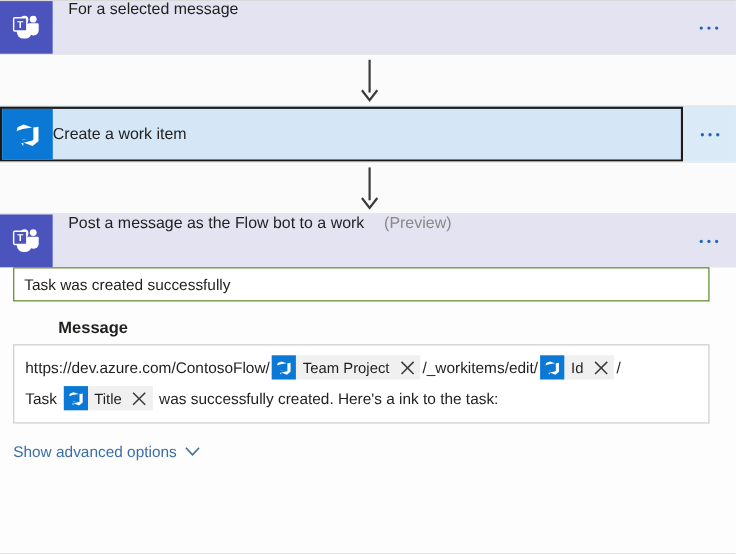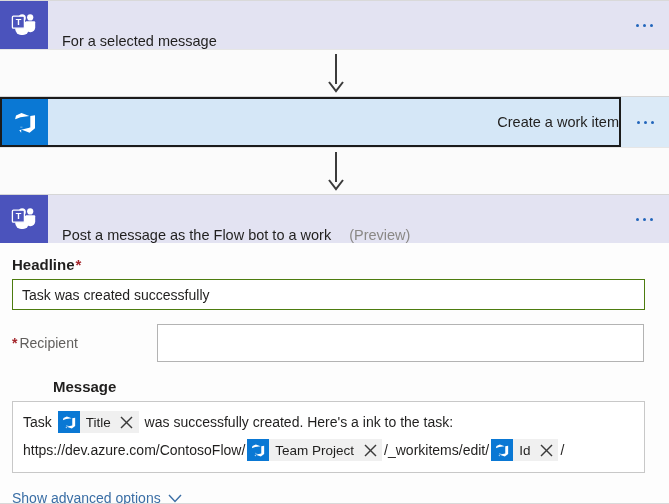--- a/index.html
+++ b/index.html
@@ -28,21 +28,21 @@
     width: 669px;
   }
   .card-header .icon-box {
     width: 48px; height: 48px;
     flex: 0 0 48px;
     display: flex; align-items: center; justify-content: center;
   }
   .card-header .title-area {
     flex: 1 1 auto;
     height: 48px;
-    display: flex; align-items: flex-end;
+    display: flex; align-items: flex-start;
     padding-left: 14px;
     font-size: 14.5px;
     color: #201f1e;
     white-space: nowrap;
     overflow: hidden;
   }
   .card-header .preview {
     color: #8a8886;
     margin-left: 18px;
   }
@@ -85,21 +85,20 @@
   .devops-card .icon-box {
     width: 46px; height: 46px;
     flex: 0 0 46px;
     background: #0a78d4;
     display: flex; align-items: center; justify-content: center;
   }
   .devops-card .title-area {
     flex: 1 1 auto;
     font-size: 14.5px;
     color: #201f1e;
-    text-align: right;
   }
   .devops-ellipsis {
     flex: 1 1 auto;
     display: flex; align-items: center; justify-content: center;
     gap: 4px;
     background: #dbeaf7;
   }
   .devops-ellipsis i {
     display: block; width: 3px; height: 3px; border-radius: 50%;
     background: #2266bb;
@@ -296,95 +295,86 @@
     </div>
     <div class="ellipsis">
       <i></i>
       <i></i>
       <i></i>
     </div>
   </div>
 
   <div class="form">
 
-    <div class="field-label">
-      <span>Headline</span><span class="req-star">*</span>
-    </div>
     <div class="text-input">
       <span>Task was created successfully</span>
     </div>
 
-    <div class="recipient-row">
-      <div class="recipient-label">
-        <span class="req-star">*</span><span>Recipient</span>
+
+    <div class="field-label" style="margin-top:16px;margin-left:41px;">Message</div>
+
+    <div class="message-box">
+      <div class="msg-line">
+        <span class="plain">https://dev.azure.com/ContosoFlow/</span>
+        <span class="token">
+          <span class="tok-icon">
+            <svg width="16" height="16" viewBox="0 0 26 26" aria-hidden="true">
+              <path d="M23 6.2v13.1l-5.4 4.4-8.4-3.1v3.1l-4.7-6.2 13.8 1.1V6.9z" fill="#ffffff"></path>
+              <path d="M17.3 6.9v11.8L4 22.1V9.9l4.5-1.6v10.2l8.5-1.6z" fill="#0a78d4"></path>
+              <path d="M17.3 6.9 8.5 8.3 4 9.9l-0.9 0.3 0.9-3.6 5.5-2.5z" fill="#ffffff"></path>
+            </svg>
+          </span>
+          <span class="tok-label">Team Project</span>
+          <span class="tok-x">
+            <svg width="13" height="13" viewBox="0 0 13 13" aria-hidden="true">
+              <line x1="1" y1="1" x2="12" y2="12" stroke="#3b3b3b" stroke-width="1.4"></line>
+              <line x1="12" y1="1" x2="1" y2="12" stroke="#3b3b3b" stroke-width="1.4"></line>
+            </svg>
+          </span>
+        </span>
+        <span class="plain">/_workitems/edit/</span>
+        <span class="token">
+          <span class="tok-icon">
+            <svg width="16" height="16" viewBox="0 0 26 26" aria-hidden="true">
+              <path d="M23 6.2v13.1l-5.4 4.4-8.4-3.1v3.1l-4.7-6.2 13.8 1.1V6.9z" fill="#ffffff"></path>
+              <path d="M17.3 6.9v11.8L4 22.1V9.9l4.5-1.6v10.2l8.5-1.6z" fill="#0a78d4"></path>
+              <path d="M17.3 6.9 8.5 8.3 4 9.9l-0.9 0.3 0.9-3.6 5.5-2.5z" fill="#ffffff"></path>
+            </svg>
+          </span>
+          <span class="tok-label">Id</span>
+          <span class="tok-x">
+            <svg width="13" height="13" viewBox="0 0 13 13" aria-hidden="true">
+              <line x1="1" y1="1" x2="12" y2="12" stroke="#3b3b3b" stroke-width="1.4"></line>
+              <line x1="12" y1="1" x2="1" y2="12" stroke="#3b3b3b" stroke-width="1.4"></line>
+            </svg>
+          </span>
+        </span>
+        <span class="plain">/</span>
       </div>
-      <div class="recipient-input" placeholder=""></div>
-    </div>
-
-    <div class="field-label" style="margin-top:16px;margin-left:41px;">Message</div>
-
-    <div class="message-box">
+
       <div class="msg-line">
         <span class="plain">Task </span>
         <span class="token">
           <span class="tok-icon">
             <svg width="16" height="16" viewBox="0 0 26 26" aria-hidden="true">
               <path d="M23 6.2v13.1l-5.4 4.4-8.4-3.1v3.1l-4.7-6.2 13.8 1.1V6.9z" fill="#ffffff"></path>
               <path d="M17.3 6.9v11.8L4 22.1V9.9l4.5-1.6v10.2l8.5-1.6z" fill="#0a78d4"></path>
               <path d="M17.3 6.9 8.5 8.3 4 9.9l-0.9 0.3 0.9-3.6 5.5-2.5z" fill="#ffffff"></path>
             </svg>
           </span>
           <span class="tok-label">Title</span>
           <span class="tok-x">
             <svg width="13" height="13" viewBox="0 0 13 13" aria-hidden="true">
               <line x1="1" y1="1" x2="12" y2="12" stroke="#3b3b3b" stroke-width="1.4"></line>
               <line x1="12" y1="1" x2="1" y2="12" stroke="#3b3b3b" stroke-width="1.4"></line>
             </svg>
           </span>
         </span>
         <span class="plain"> was successfully created. Here's a ink to the task:</span>
       </div>
-
-      <div class="msg-line">
-        <span class="plain">https://dev.azure.com/ContosoFlow/</span>
-        <span class="token">
-          <span class="tok-icon">
-            <svg width="16" height="16" viewBox="0 0 26 26" aria-hidden="true">
-              <path d="M23 6.2v13.1l-5.4 4.4-8.4-3.1v3.1l-4.7-6.2 13.8 1.1V6.9z" fill="#ffffff"></path>
-              <path d="M17.3 6.9v11.8L4 22.1V9.9l4.5-1.6v10.2l8.5-1.6z" fill="#0a78d4"></path>
-              <path d="M17.3 6.9 8.5 8.3 4 9.9l-0.9 0.3 0.9-3.6 5.5-2.5z" fill="#ffffff"></path>
-            </svg>
-          </span>
-          <span class="tok-label">Team Project</span>
-          <span class="tok-x">
-            <svg width="13" height="13" viewBox="0 0 13 13" aria-hidden="true">
-              <line x1="1" y1="1" x2="12" y2="12" stroke="#3b3b3b" stroke-width="1.4"></line>
-              <line x1="12" y1="1" x2="1" y2="12" stroke="#3b3b3b" stroke-width="1.4"></line>
-            </svg>
-          </span>
-        </span>
-        <span class="plain">/_workitems/edit/</span>
-        <span class="token">
-          <span class="tok-icon">
-            <svg width="16" height="16" viewBox="0 0 26 26" aria-hidden="true">
-              <path d="M23 6.2v13.1l-5.4 4.4-8.4-3.1v3.1l-4.7-6.2 13.8 1.1V6.9z" fill="#ffffff"></path>
-              <path d="M17.3 6.9v11.8L4 22.1V9.9l4.5-1.6v10.2l8.5-1.6z" fill="#0a78d4"></path>
-              <path d="M17.3 6.9 8.5 8.3 4 9.9l-0.9 0.3 0.9-3.6 5.5-2.5z" fill="#ffffff"></path>
-            </svg>
-          </span>
-          <span class="tok-label">Id</span>
-          <span class="tok-x">
-            <svg width="13" height="13" viewBox="0 0 13 13" aria-hidden="true">
-              <line x1="1" y1="1" x2="12" y2="12" stroke="#3b3b3b" stroke-width="1.4"></line>
-              <line x1="12" y1="1" x2="1" y2="12" stroke="#3b3b3b" stroke-width="1.4"></line>
-            </svg>
-          </span>
-        </span>
-        <span class="plain">/</span>
-      </div>
     </div>
 
     <div class="advanced">
       <span>Show advanced options</span>
       <span>
         <svg width="14" height="9" viewBox="0 0 14 9" aria-hidden="true">
           <polyline points="1,1 7,7.5 13,1" fill="none" stroke="#3a6ea5" stroke-width="1.4"></polyline>
         </svg>
       </span>
     </div>

